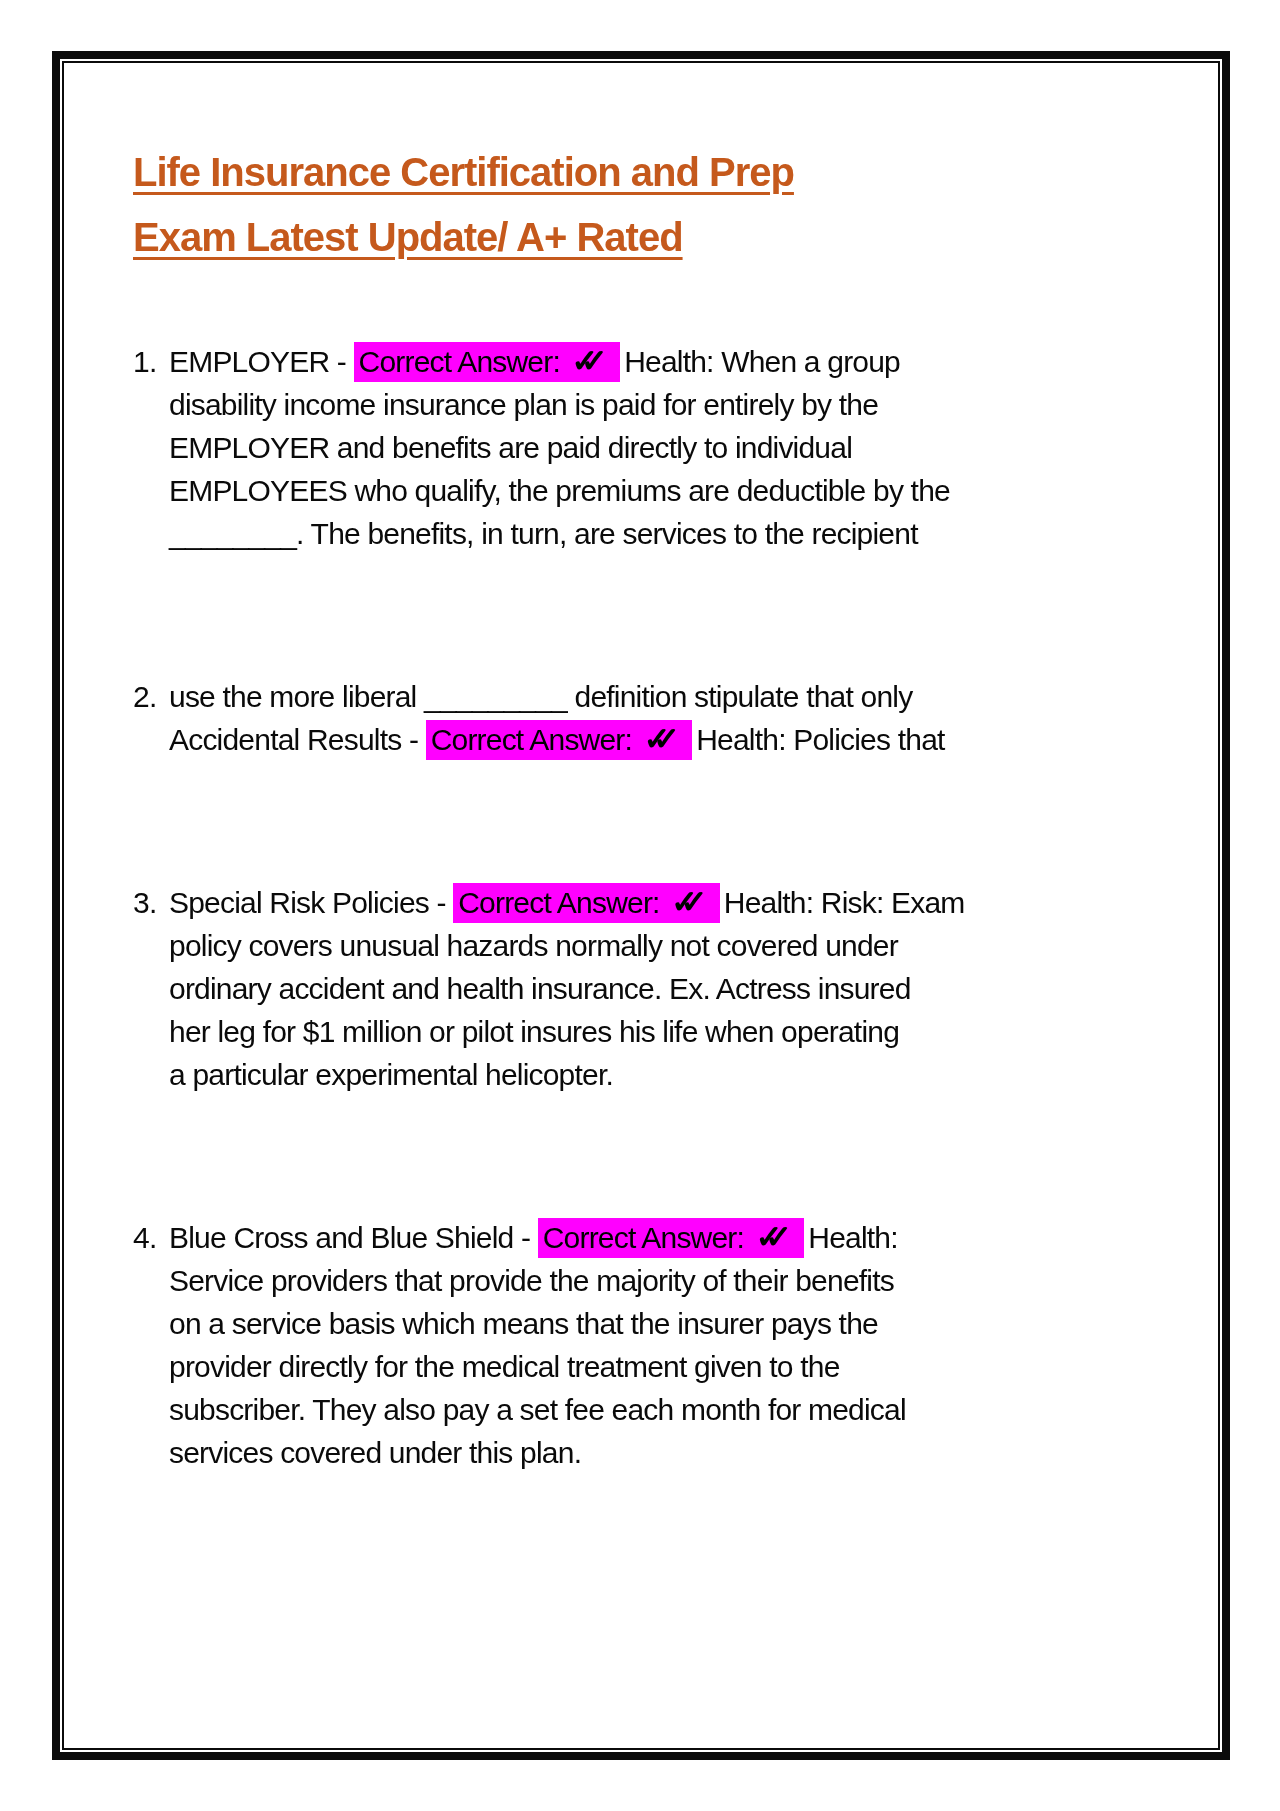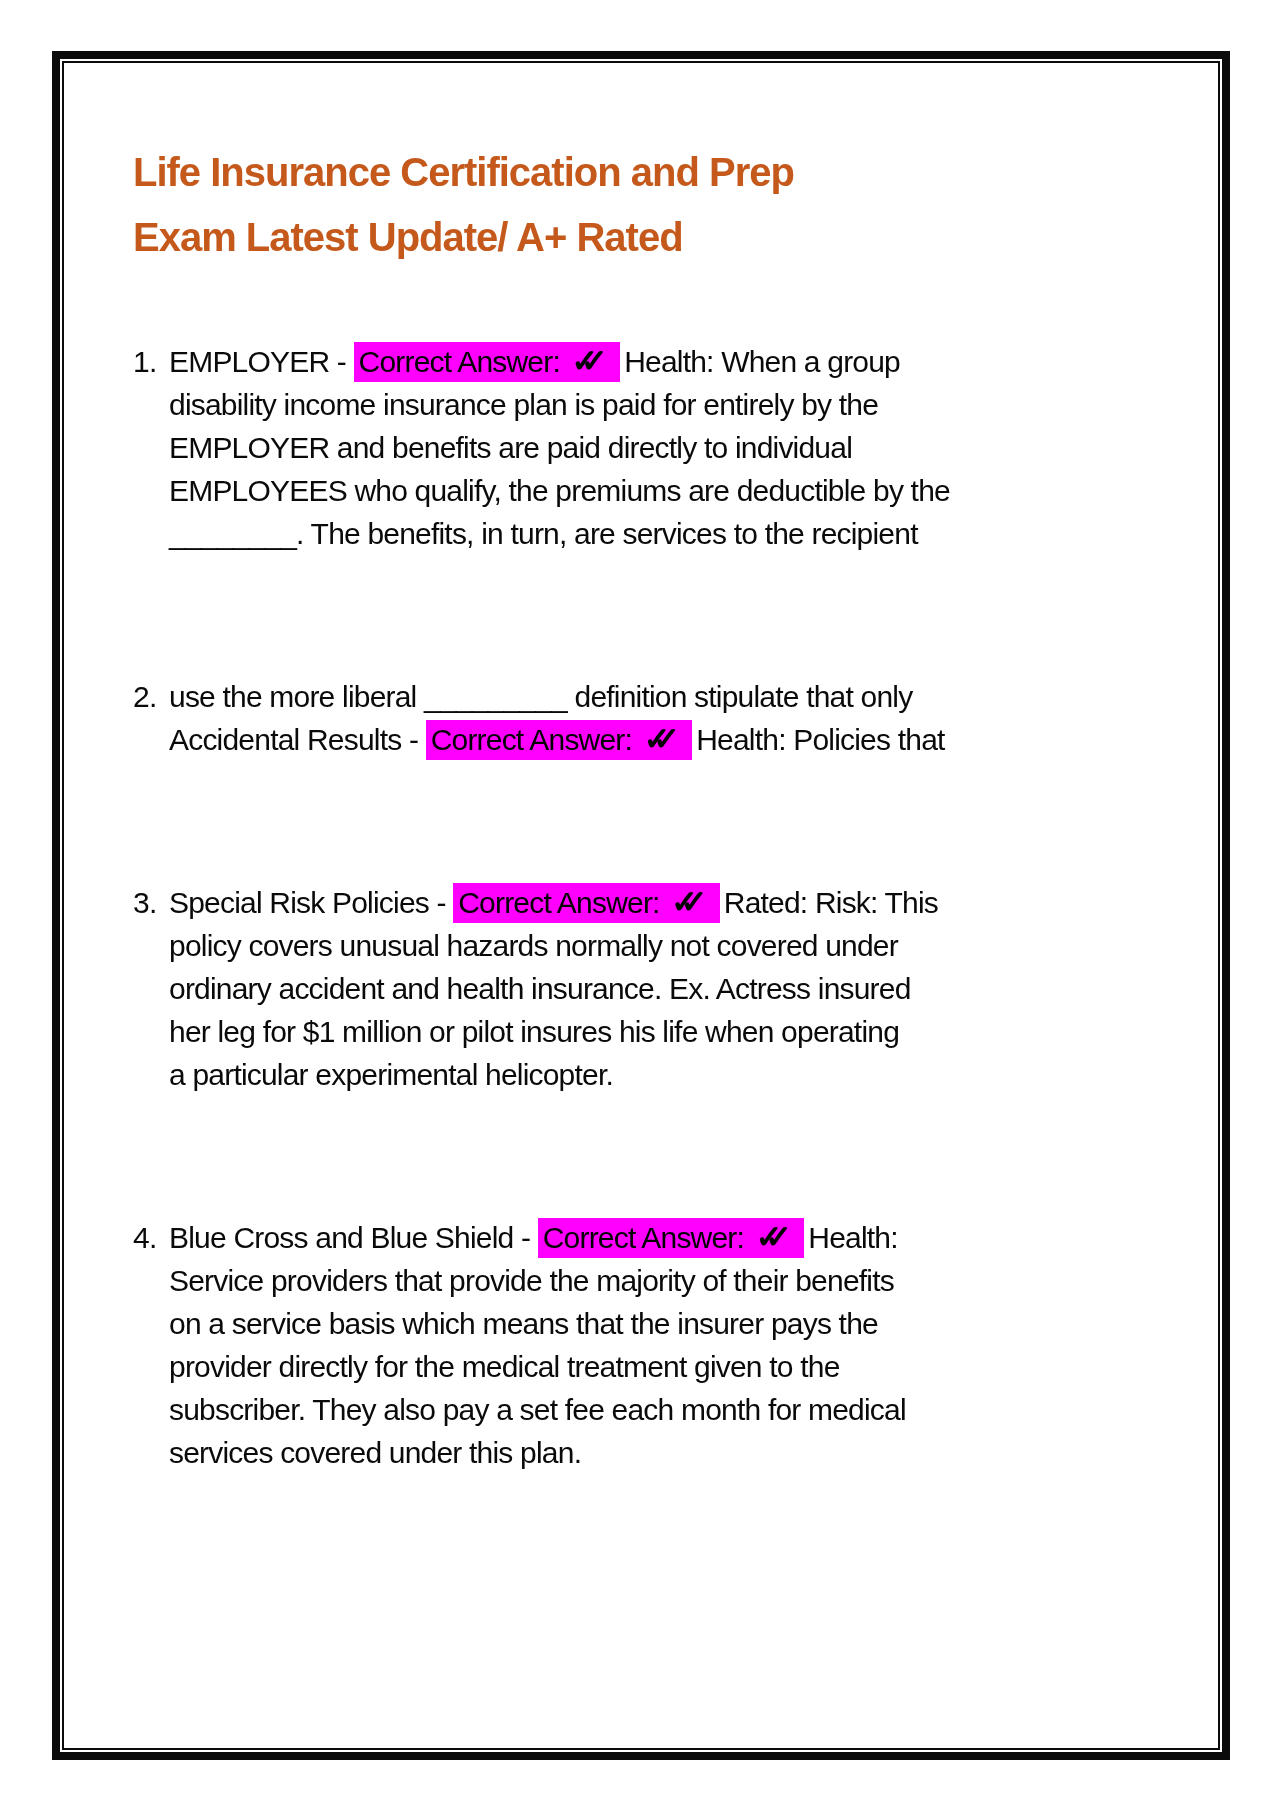--- a/index.html
+++ b/index.html
@@ -29,20 +29,21 @@
   }
   .doc-title {
     font-size:40px;
     font-weight:bold;
     letter-spacing:-1px;
     line-height:65px;
     color:#C5591C;
     margin:0 0 70px 0;
   }
   .doc-title .t-line {
+    text-decoration:underline;
     text-decoration-thickness:3px;
     text-underline-offset:6px;
   }
   .qlist { font-size:30px; letter-spacing:-0.8px; line-height:43px; }
   .item { display:flex; margin-bottom:120px; }
   .item:last-child { margin-bottom:0; }
   .num { flex:none; width:36px; }
   .body-text { flex:1 1 auto; }
   .hl {
     background:#FF00FF;
@@ -89,21 +90,21 @@
       <div class="num">2.</div>
       <div class="body-text">
         <div>use the more liberal _________ definition stipulate that only</div>
         <div><span>Accidental Results - </span><span class="hl"><span>Correct Answer:</span><span class="checks"><span class="c1">✓</span><span class="c2">✓</span></span></span><span class="after-hl">Health: Policies that</span></div>
       </div>
     </div>
 
     <div class="item">
       <div class="num">3.</div>
       <div class="body-text">
-        <div><span>Special Risk Policies - </span><span class="hl"><span>Correct Answer:</span><span class="checks"><span class="c1">✓</span><span class="c2">✓</span></span></span><span class="after-hl">Rated: Risk: This</span></div>
+        <div><span>Special Risk Policies - </span><span class="hl"><span>Correct Answer:</span><span class="checks"><span class="c1">✓</span><span class="c2">✓</span></span></span><span class="after-hl">Health: Risk: Exam</span></div>
         <div>policy covers unusual hazards normally not covered under</div>
         <div>ordinary accident and health insurance. Ex. Actress insured</div>
         <div>her leg for $1 million or pilot insures his life when operating</div>
         <div>a particular experimental helicopter.</div>
       </div>
     </div>
 
     <div class="item">
       <div class="num">4.</div>
       <div class="body-text">

